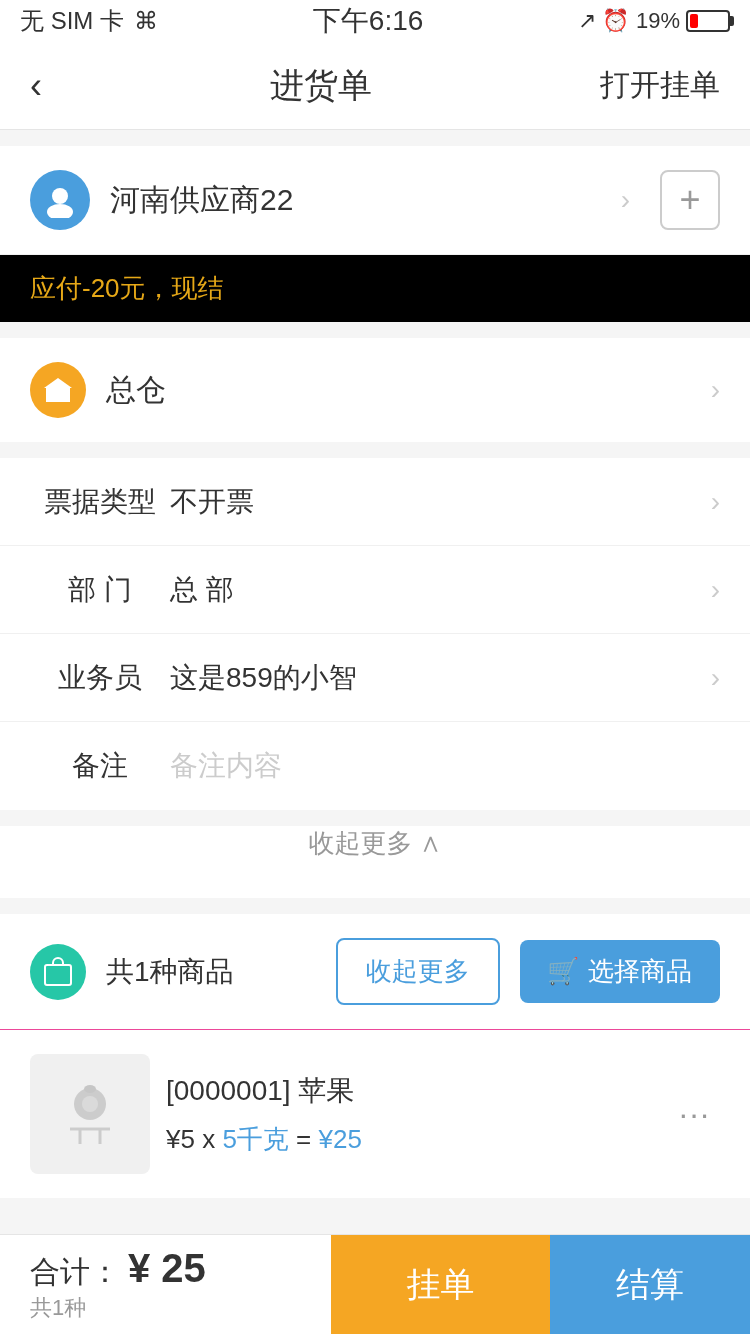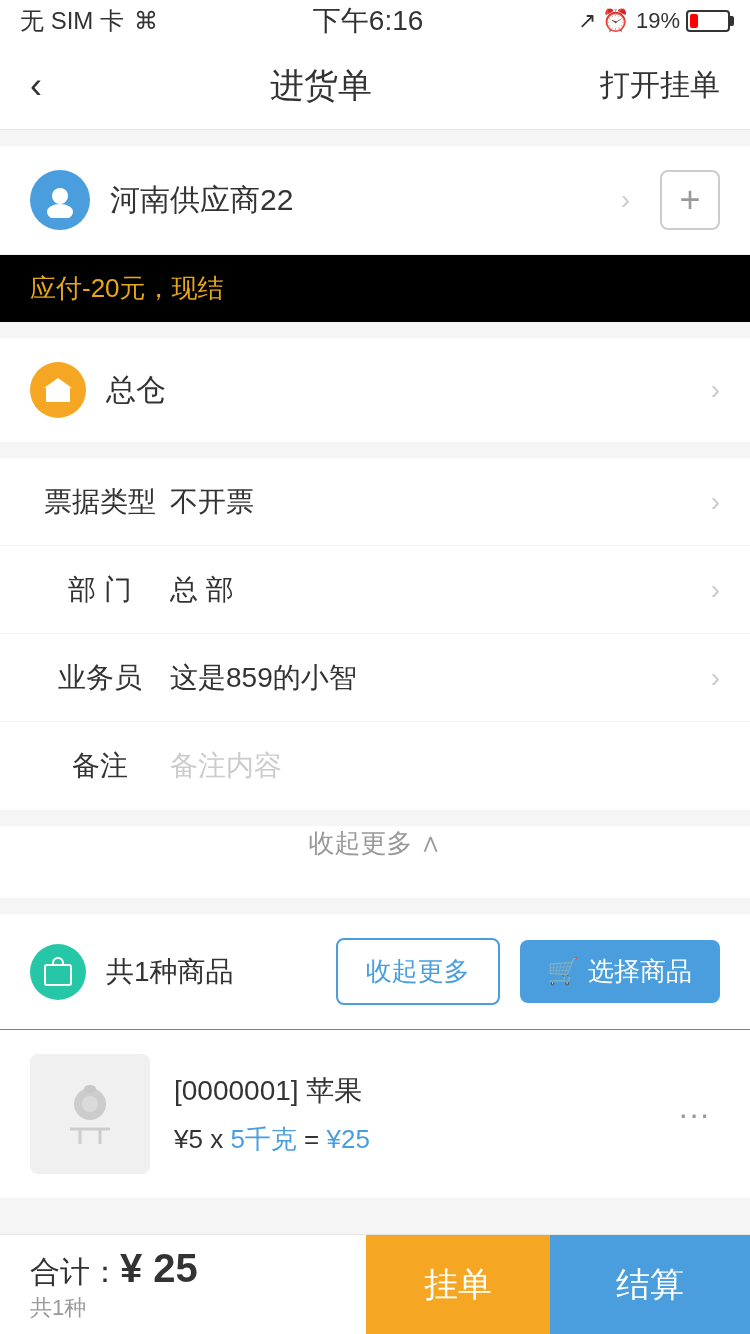--- a/index.html
+++ b/index.html
@@ -232,21 +232,21 @@
       font-size: 26px;
       cursor: pointer;
       display: flex; align-items: center; gap: 8px;
     }
 
     
     .product-item {
       display: flex;
       align-items: center;
       padding: 24px 30px;
-      gap: 24px;
+      gap: 16px;
       justify-content: space-between;
     }
     .product-thumb {
       width: 120px; height: 120px;
       background: #f0f0f0;
       border-radius: 8px;
       flex-shrink: 0;
       display: flex; align-items: center; justify-content: center;
       overflow: hidden;
     }
@@ -286,33 +286,33 @@
     .bottom-total {
       flex: 1;
       display: flex;
       flex-direction: column;
       justify-content: center;
       padding: 0 30px;
     }
     .total-main {
       font-size: 30px;
       color: #333;
-      display: flex; align-items: baseline; gap: 0;
+      display: flex; align-items: baseline; gap: 8px;
     }
     .total-amount {
       font-size: 40px;
       font-weight: bold;
       color: #333;
     }
     .total-sub {
       font-size: 22px;
       color: #999;
     }
     .bottom-btn-hang {
-      width: 184px;
+      width: 219px;
       background: #f5a623;
       color: #fff;
       font-size: 34px;
       display: flex; align-items: center; justify-content: center;
       cursor: pointer;
       font-weight: 500;
     }
     .bottom-btn-settle {
       width: 200px;
       background: #4a9edd;

